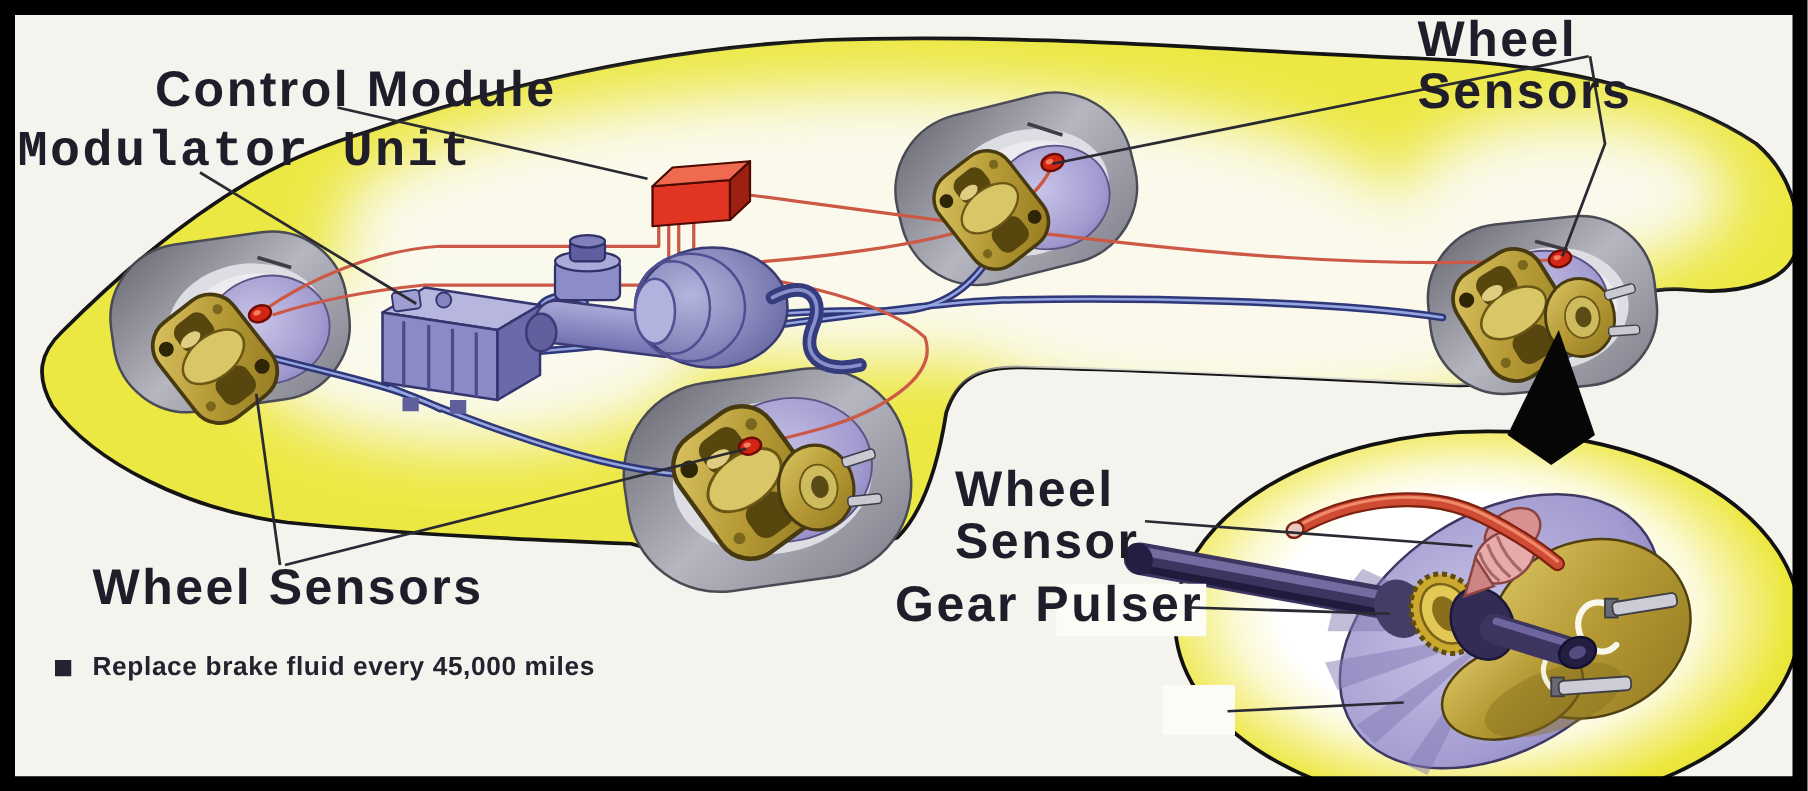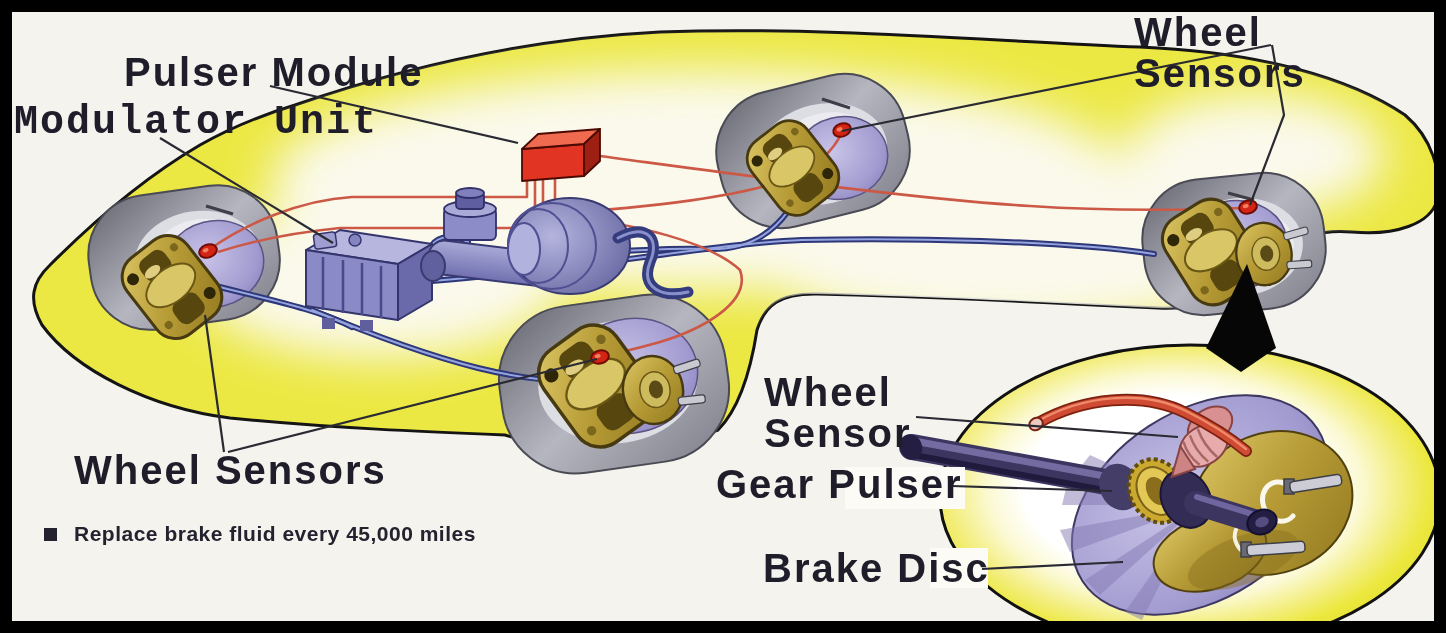--- a/index.html
+++ b/index.html
@@ -296,28 +296,27 @@
       <path d="M 916,417 L 1178,437"></path>
       <path d="M 952,486 L 1112,491"></path>
       <path d="M 982,569 L 1123,562"></path>
     </g>
   </g>
 
   <rect x="6" y="6" width="1434" height="621" fill="none" stroke="#000000" stroke-width="12"></rect>
 </svg>
 
 <div class="labels">
-  <div class="lbl" style="left:124px; top:52px;">Pulser Module</div>
+  <div class="lbl" style="left:124px; top:52px;">Control Module</div>
   <div class="lbl" style="left:14px;  top:102px;font-family:Liberation Mono, monospace;">Modulator Unit</div>
   <div class="lbl" style="left:1134px;top:12px;">Wheel Sensors</div>
   <div class="lbl" style="left:74px;  top:450px;">Wheel Sensors</div>
   <div class="lbl" style="left:716px; top:464px;">Gear Pulser</div>
   <div class="lbl" style="left:764px; top:372px;">Wheel
 Sensor</div>
-  <div class="lbl" style="left:763px; top:548px;">Brake Disc</div>
 
   <div class="note">
     <span class="bullet"></span>
     <span>Replace brake fluid every 45,000 miles</span>
   </div>
 </div>
 
 </div>
 
 </body></html>

